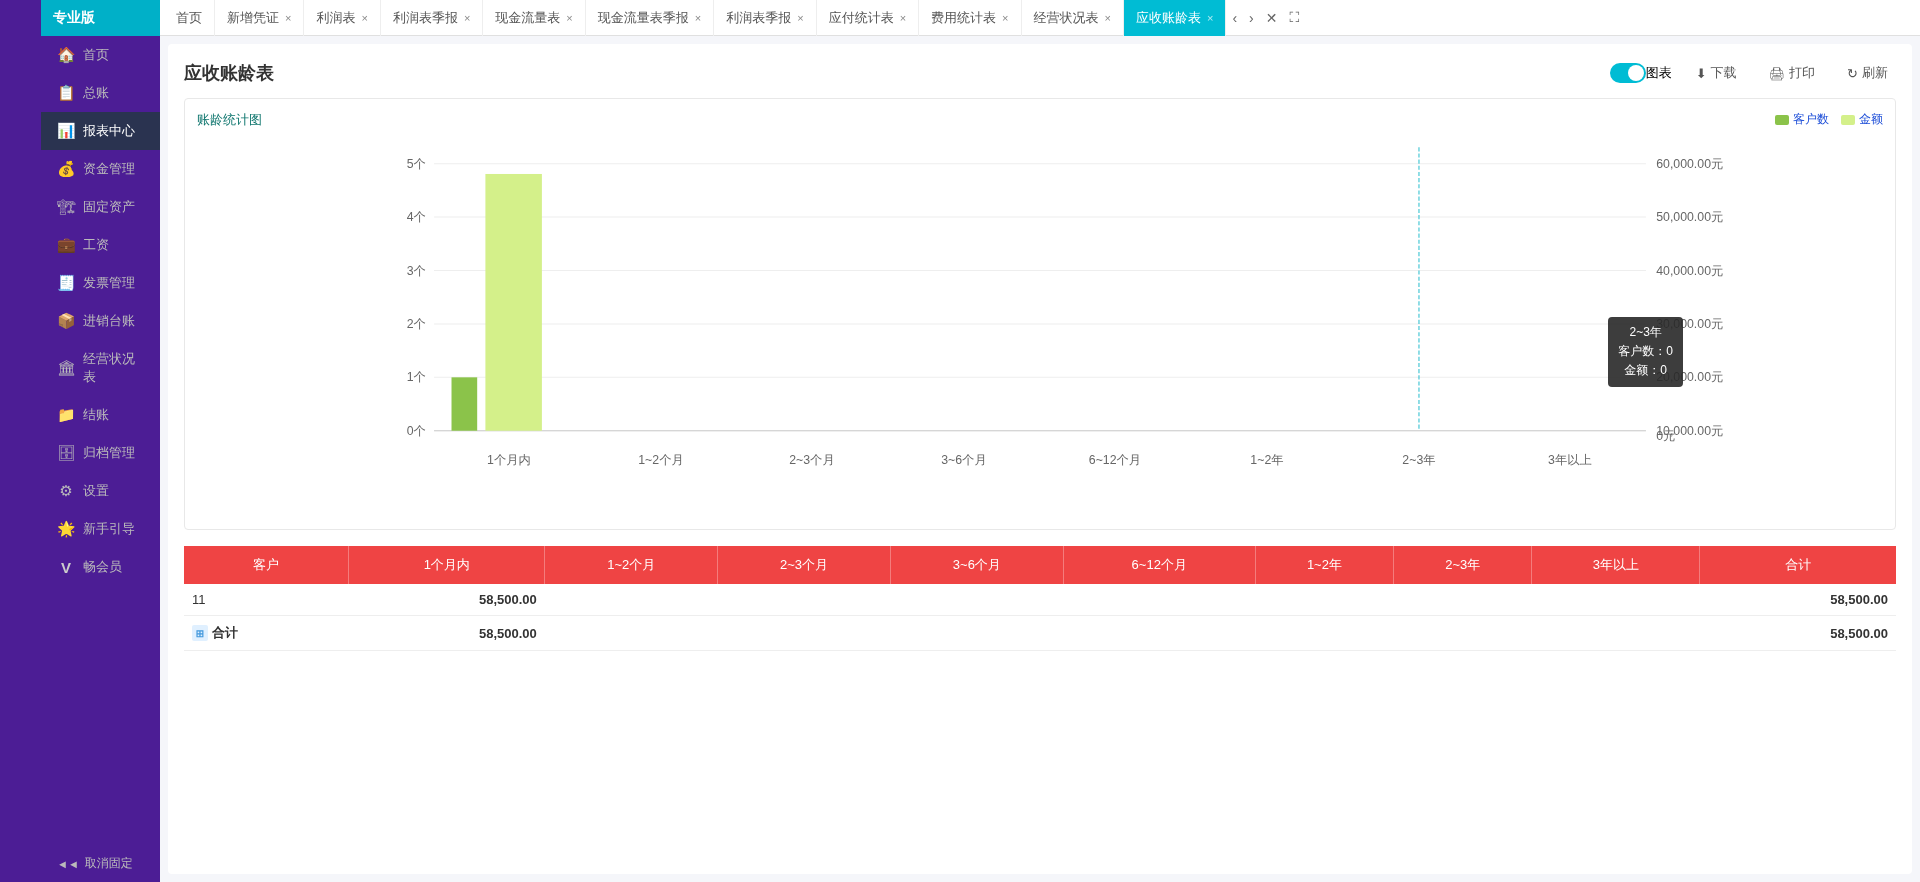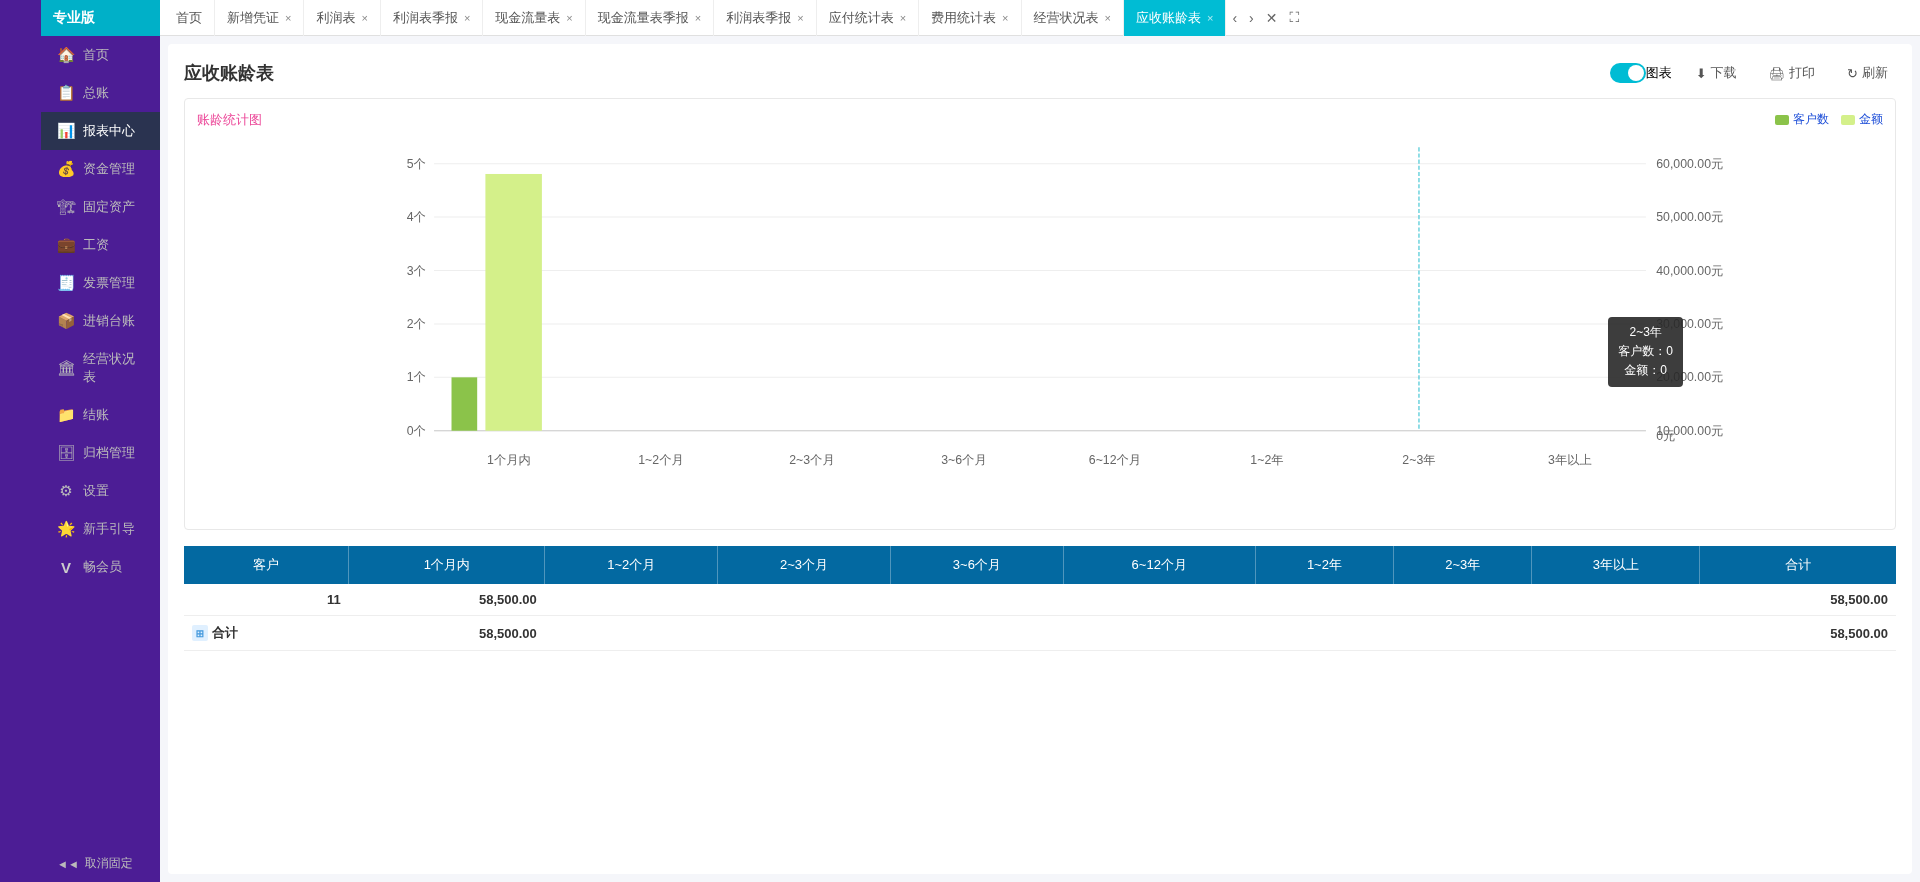--- a/index.html
+++ b/index.html
@@ -161,21 +161,21 @@
     .chart-section {
       border: 1px solid #e8e8e8;
       border-radius: 4px;
       padding: 12px;
       margin-bottom: 16px;
       position: relative;
       background: #fff;
     }
     .chart-title {
       font-size: 13px;
-      color: #ec4899;
+      color: #0f766e;
       margin-bottom: 8px;
     }
     .chart-legend {
       position: absolute;
       top: 12px;
       right: 12px;
       display: flex;
       align-items: center;
       gap: 12px;
       font-size: 12px;
@@ -200,39 +200,39 @@
       text-align: center;
     }
 
     
     .data-table {
       width: 100%;
       border-collapse: collapse;
       font-size: 13px;
     }
     .data-table thead tr {
-      background: #0369a1;
+      background: #ef4444;
       color: #fff;
     }
     .data-table thead th {
       padding: 10px 8px;
       text-align: center;
       font-weight: normal;
       border-right: 1px solid rgba(255,255,255,0.3);
     }
     .data-table thead th:last-child { border-right: none; }
     .data-table tbody tr {
       border-bottom: 1px solid #eee;
     }
     .data-table td {
       padding: 8px 8px;
       text-align: center;
       color: #333;
     }
-    .data-table td.text-left { text-align: right; font-weight: bold; }
+    .data-table td.text-left { text-align: left; }
     .data-table td.text-right { text-align: right; font-weight: bold; }
     .data-table .total-row {
       font-weight: bold;
       background: #fff;
     }
     .total-row .total-label {
       display: flex;
       align-items: center;
       gap: 4px;
     }

